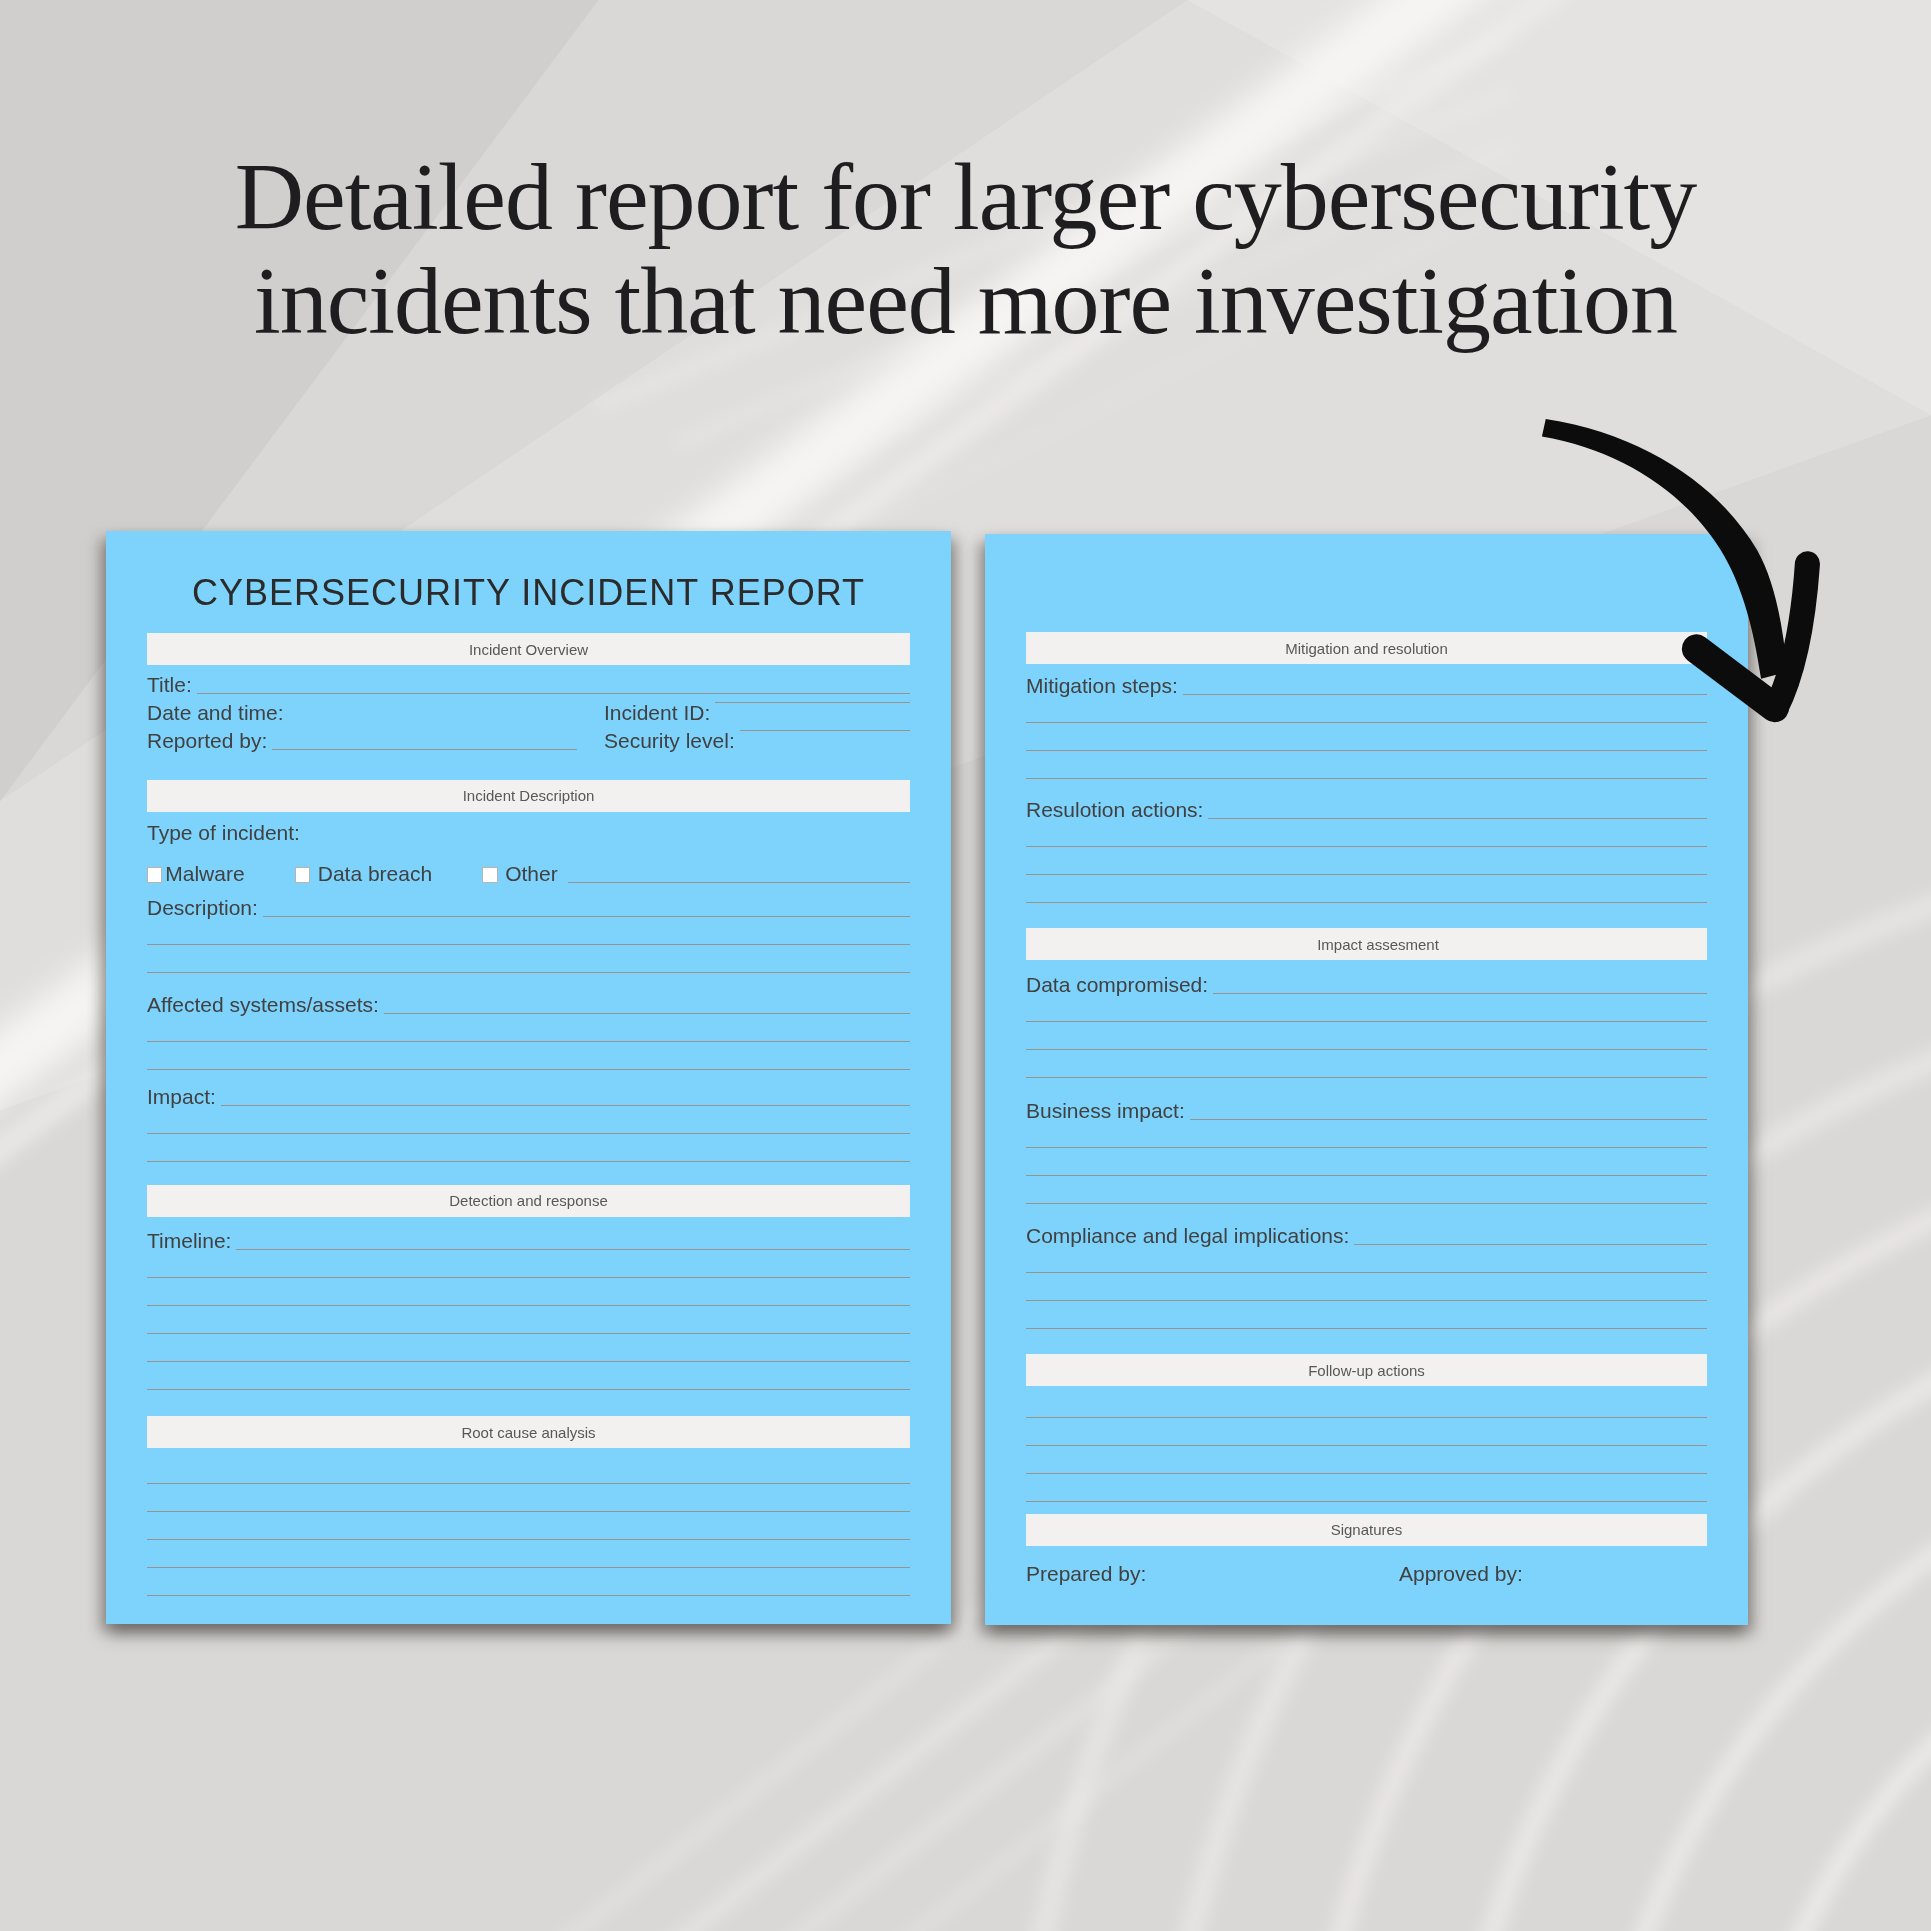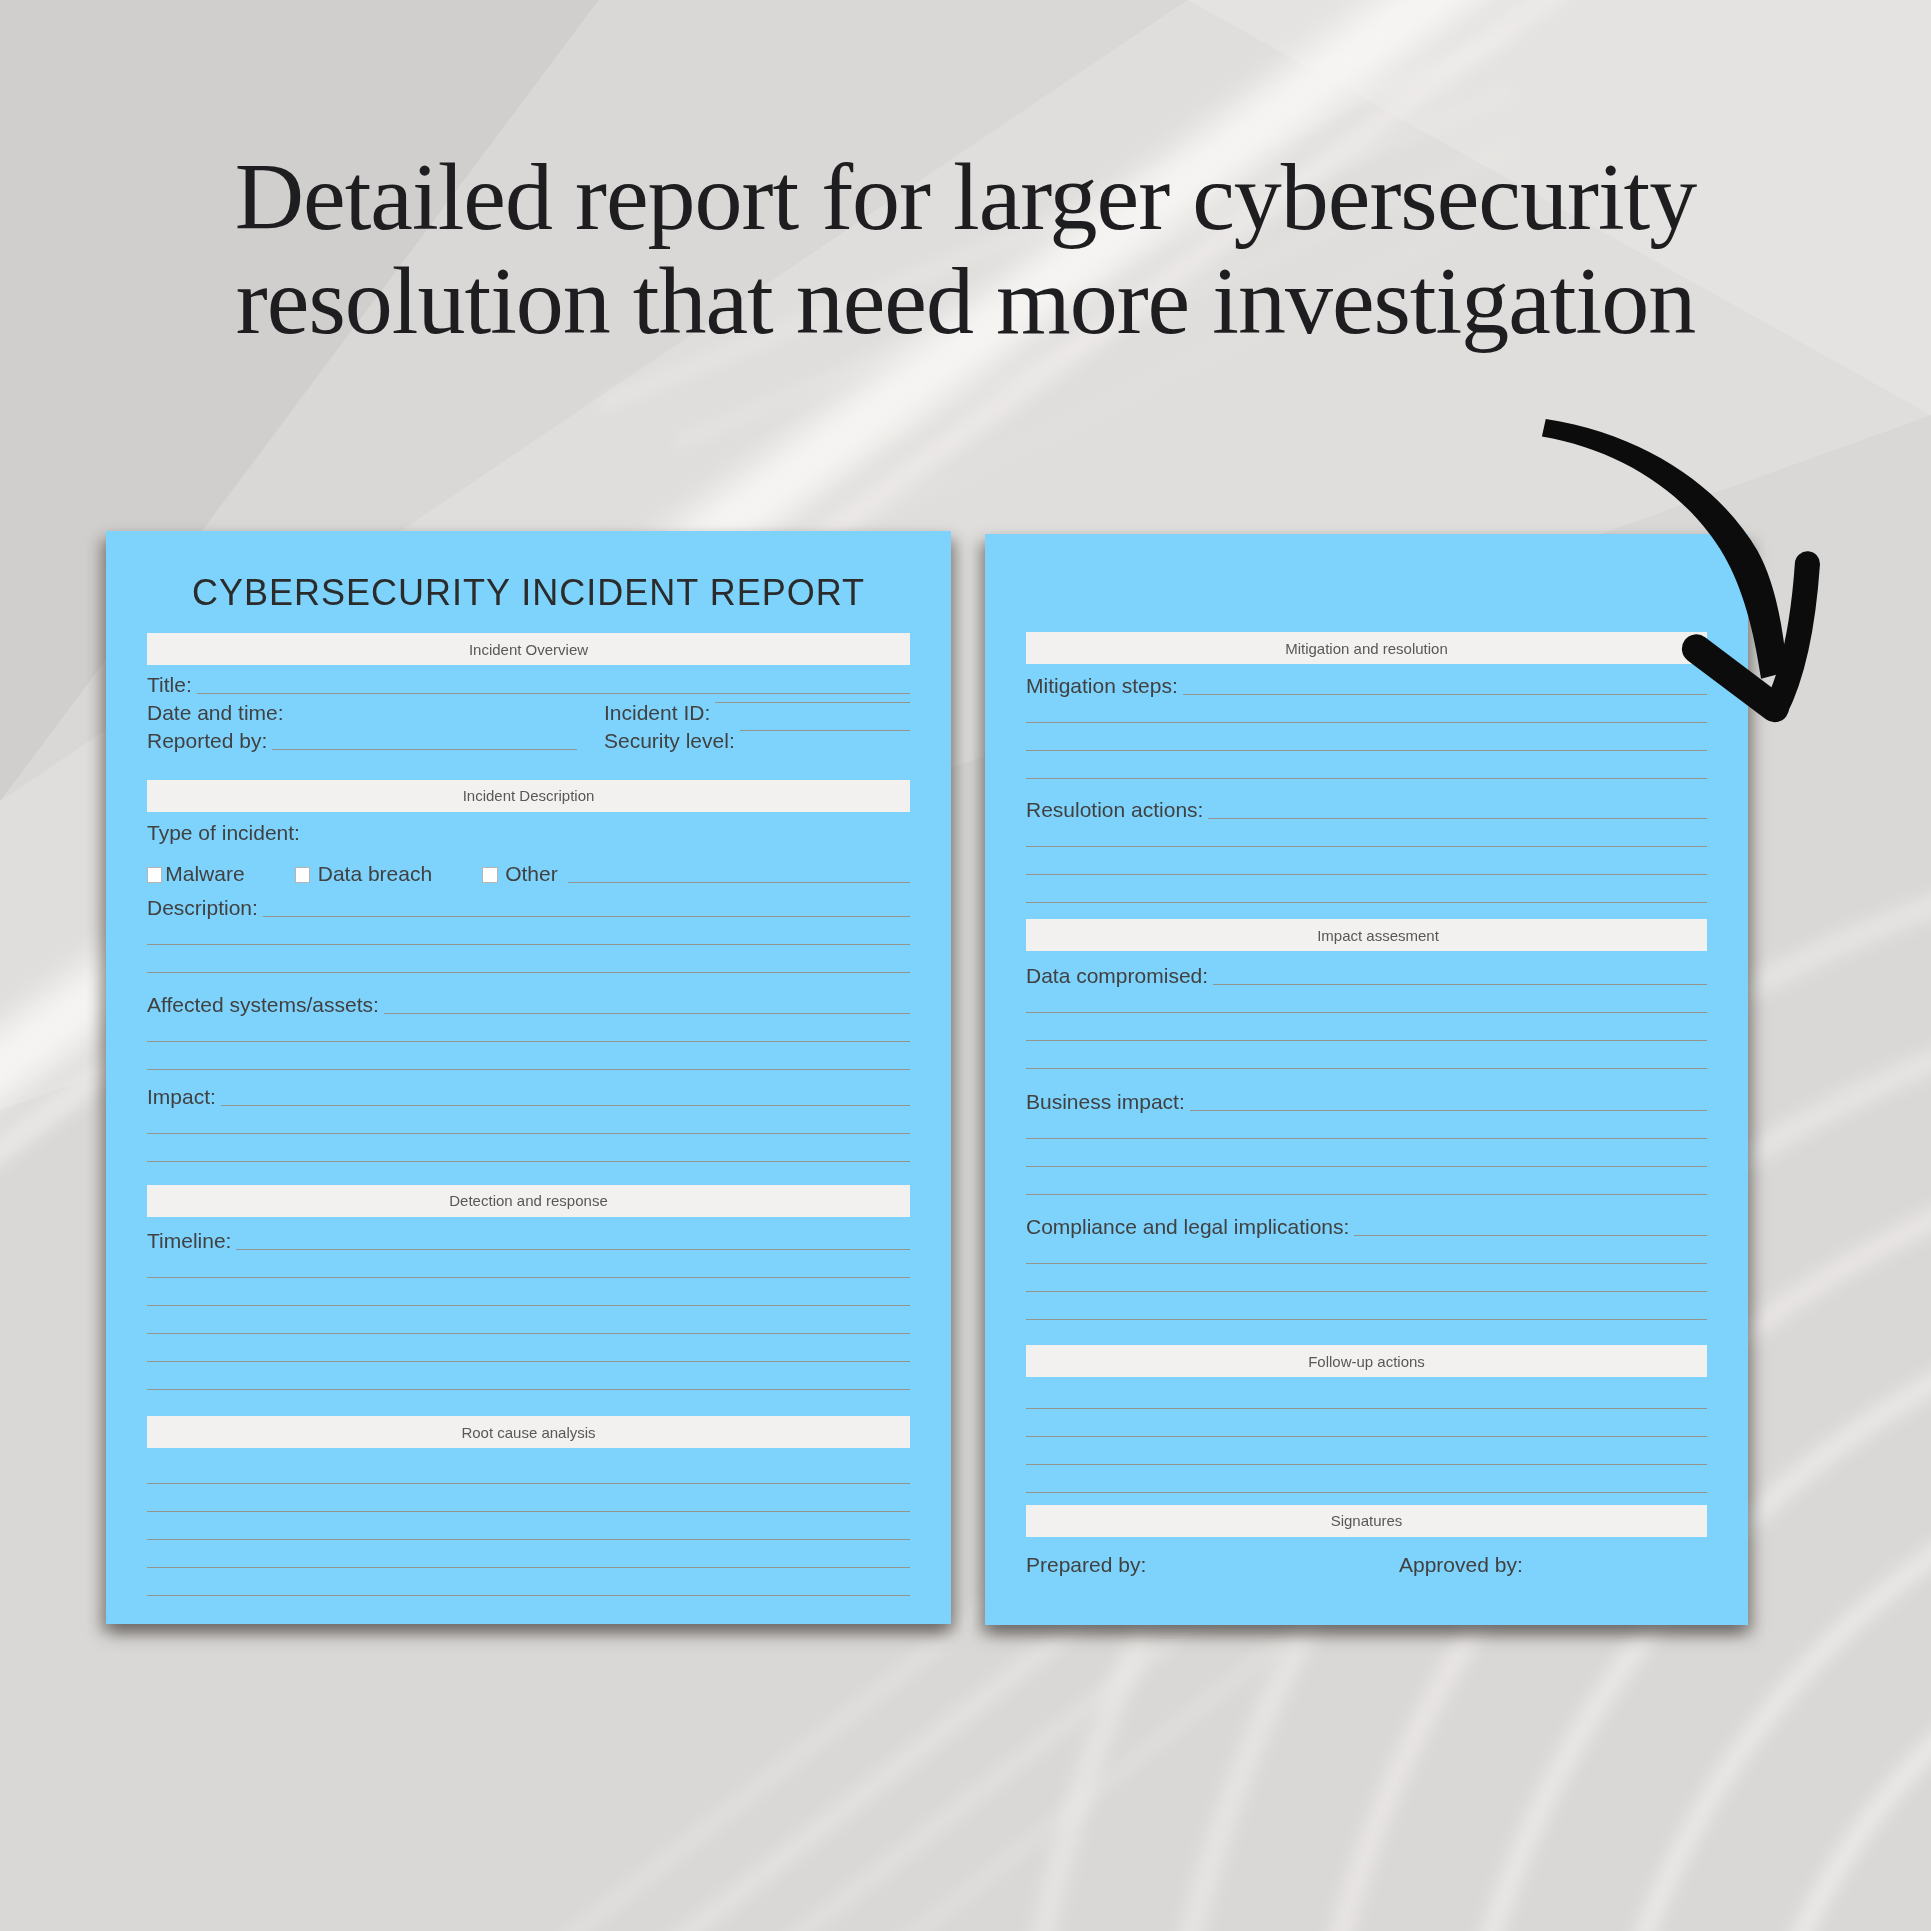--- a/index.html
+++ b/index.html
@@ -89,21 +89,21 @@
     <g stroke="#edebe9" filter="url(#b8)" fill="none">
       <path d="M560,2030 L1340,1410" stroke-width="12" opacity="0.5"></path>
       <path d="M640,2060 L1420,1440" stroke-width="18" opacity="0.55"></path>
       <path d="M720,2090 L1500,1470" stroke-width="14" opacity="0.5"></path>
       <path d="M800,2120 L1580,1500" stroke-width="10" opacity="0.45"></path>
     </g>
   </svg>
 
   <div class="heading">
     <div>Detailed report for larger cybersecurity</div>
-    <div>resolution that need more investigation</div>
+    <div>incidents that need more investigation</div>
   </div>
 
   <div class="page page-left">
     <div class="page-title">CYBERSECURITY INCIDENT REPORT</div>
 
     <div class="banner" style="margin-top:22px;">
       <span>Incident Overview</span>
     </div>
 
     <div class="row" style="margin-top:3.9px;">
@@ -258,21 +258,21 @@
     <div class="row plain">
         <span class="fill"></span>
       </div>
     <div class="row plain">
         <span class="fill"></span>
       </div>
     <div class="row plain">
         <span class="fill"></span>
       </div>
 
-    <div class="banner" style="margin-top:14px;padding-left:23px;">
+    <div class="banner" style="margin-top:23px;padding-left:23px;">
       <span>Impact assesment</span>
     </div>
 
     <div class="row" style="margin-top:8.7px;">
       <span class="lbl">Data compromised:</span>
       <span class="fill"></span>
     </div>
     <div class="row plain">
         <span class="fill"></span>
       </div>

